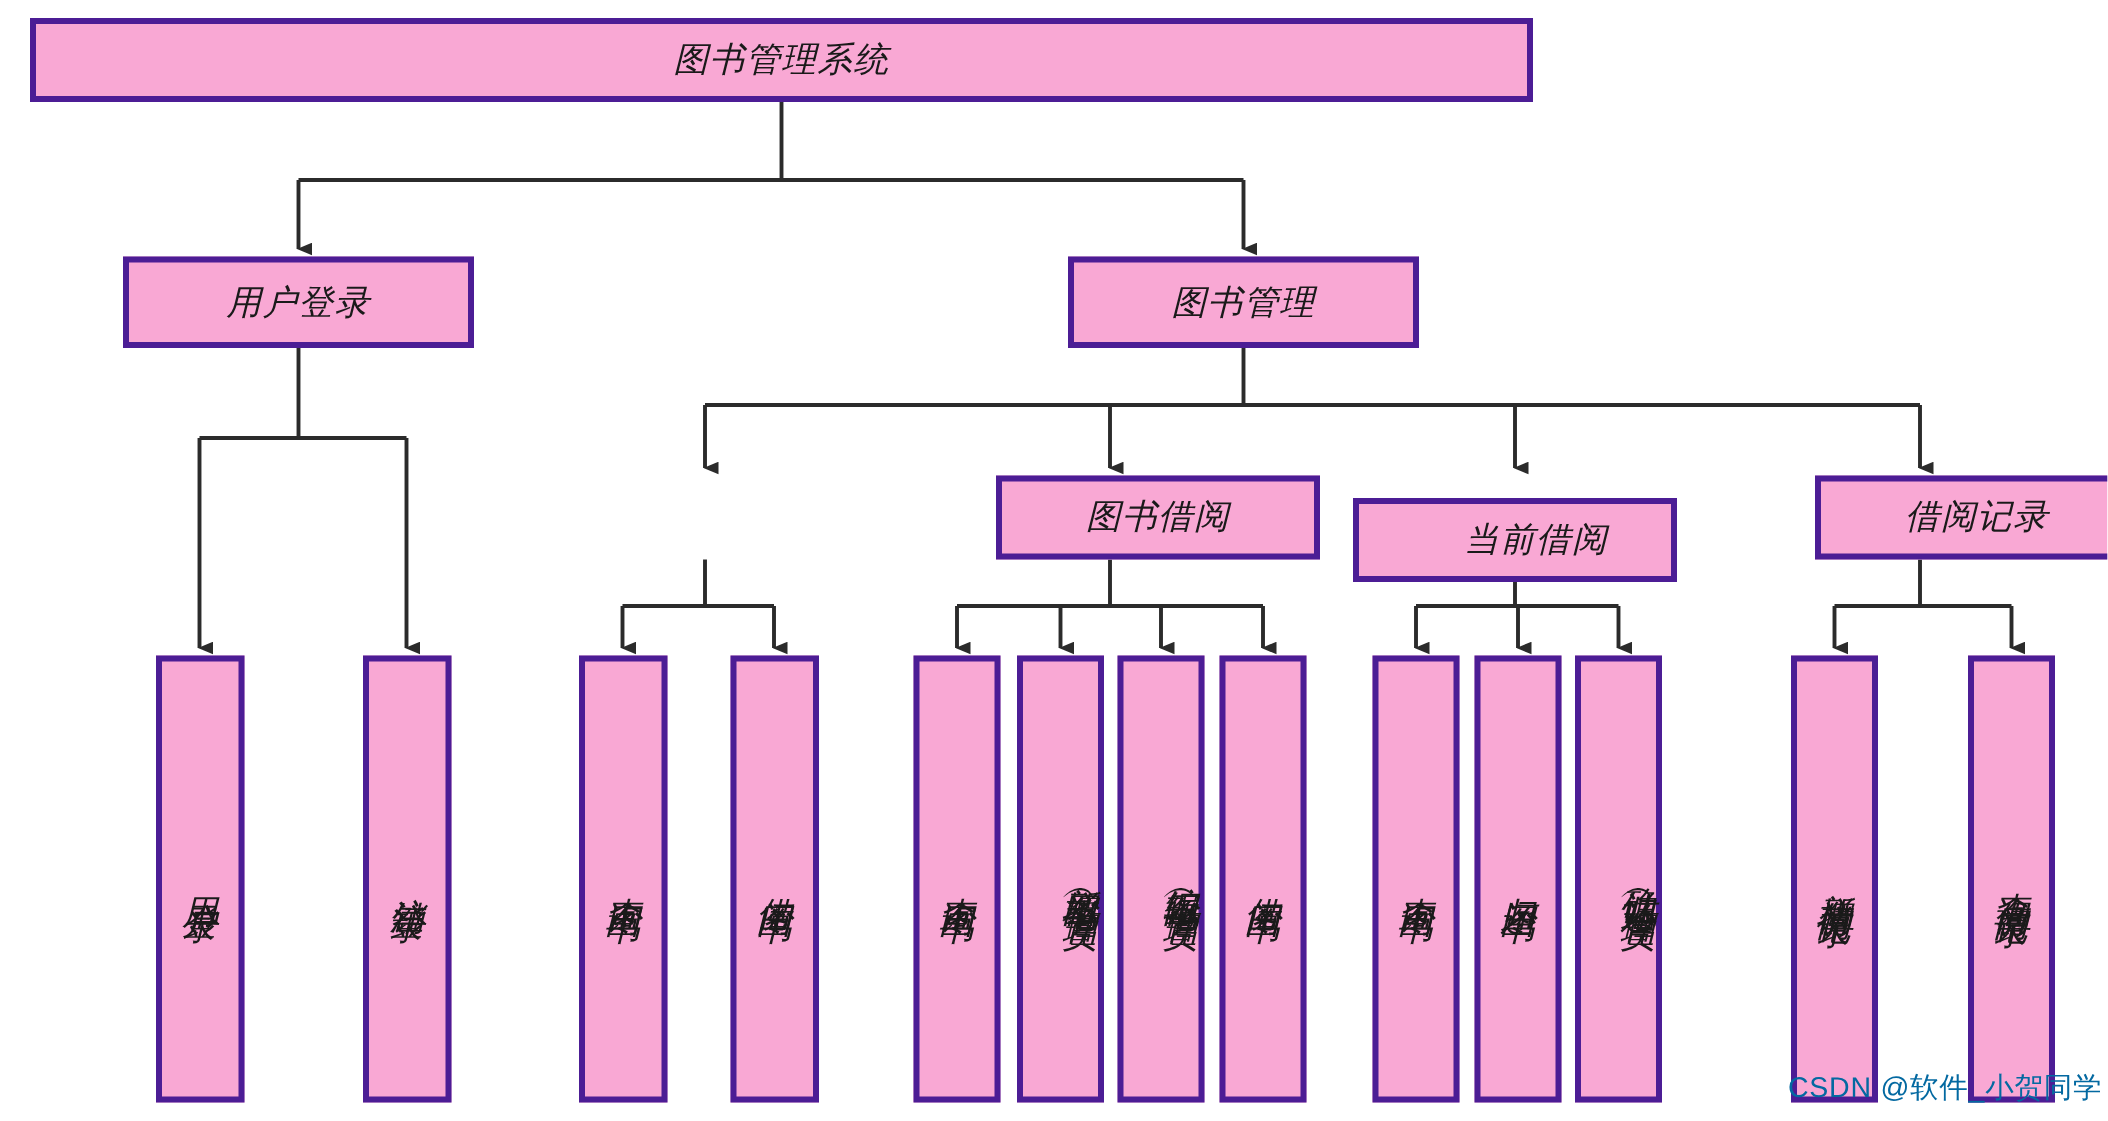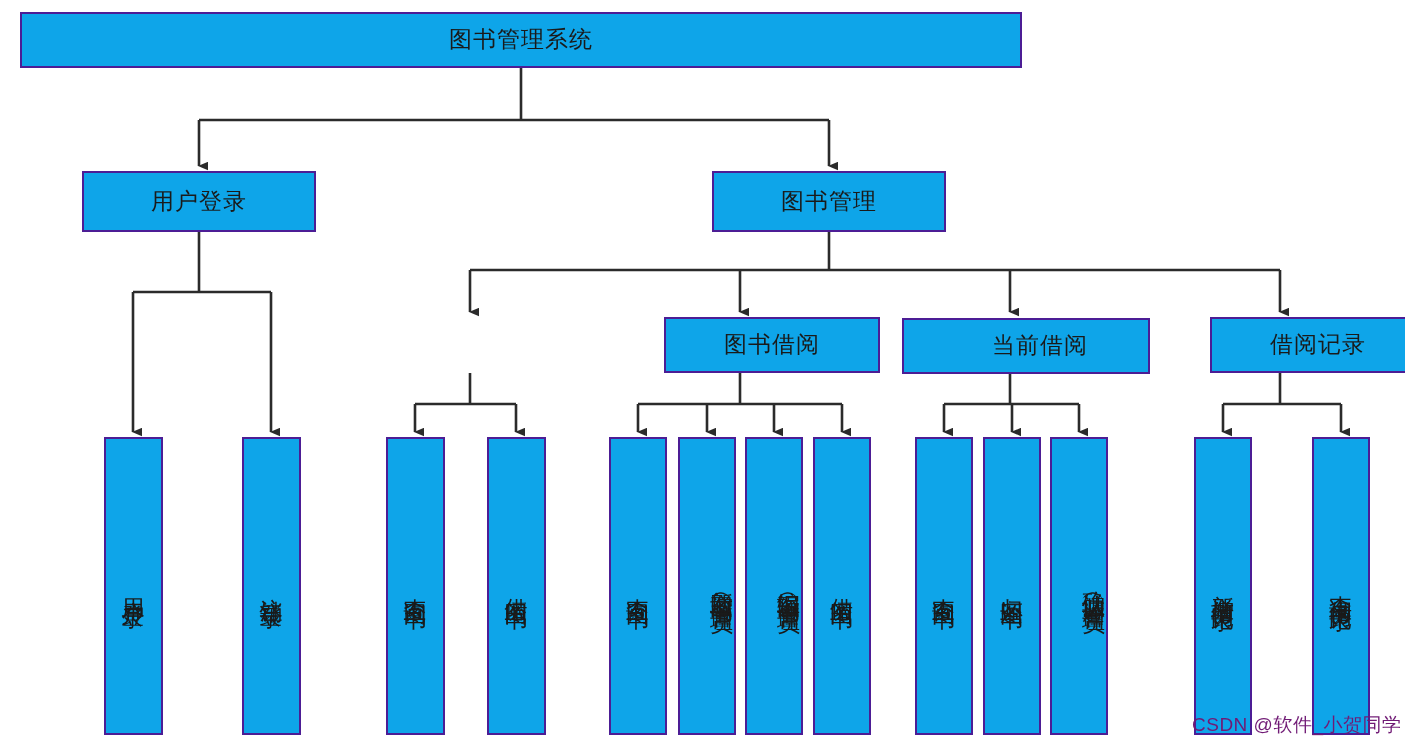--- a/index.html
+++ b/index.html
@@ -20,26 +20,27 @@
     position: absolute;
     left: 0;
     top: 0;
     width: 1405px;
     height: 747px;
     pointer-events: none;
   }
   .node {
     position: absolute;
     box-sizing: border-box;
-    background: #0ea5e9;
-    border: 2px solid #4c1d95;
+    background: #f9a8d4;
+    border: 4px solid #4c1d95;
     display: flex;
     align-items: center;
     justify-content: center;
     color: #1a1a1a;
+    font-style: italic;
   }
   .node.horiz {
     font-size: 23px;
     letter-spacing: 1px;
     line-height: 1.1;
   }
   .node.vert {
     writing-mode: vertical-rl;
     text-orientation: upright;
     font-size: 23px;
@@ -59,21 +60,21 @@
     align-items: flex-start;
   }
   .node.vert.midalign {
     align-items: center;
   }
   #watermark {
     position: absolute;
     left: 1192px;
     top: 712px;
     font-size: 19px;
-    color: #701a75;
+    color: #0369a1;
     letter-spacing: 0.5px;
     white-space: nowrap;
     font-family: "Liberation Sans", "DejaVu Sans", sans-serif;
   }
 </style>
 </head>
 <body>
 
 <div id="canvas">
 
@@ -140,21 +141,21 @@
 
   <div class="node horiz" style="left:712px; top:171px; width:234px; height:61px;">
     <span>图书管理</span>
   </div>
 
 
   <div class="node horiz" style="left:664px; top:317px; width:216px; height:56px;">
     <span>图书借阅</span>
   </div>
 
-  <div class="node horiz" style="left:902px; top:318px; width:248px; height:56px;padding-left:28px;">
+  <div class="node horiz" style="left:902px; top:332px; width:216px; height:56px;padding-left:28px;">
     <span>当前借阅</span>
   </div>
 
   <div class="node horiz" style="left:1210px; top:317px; width:216px; height:56px;">
     <span>借阅记录</span>
   </div>
 
   <div class="node vert midalign" style="left:104px; top:437px; width:59px; height:298px;">
     <span class="vlabel">用户登录</span>
   </div>

